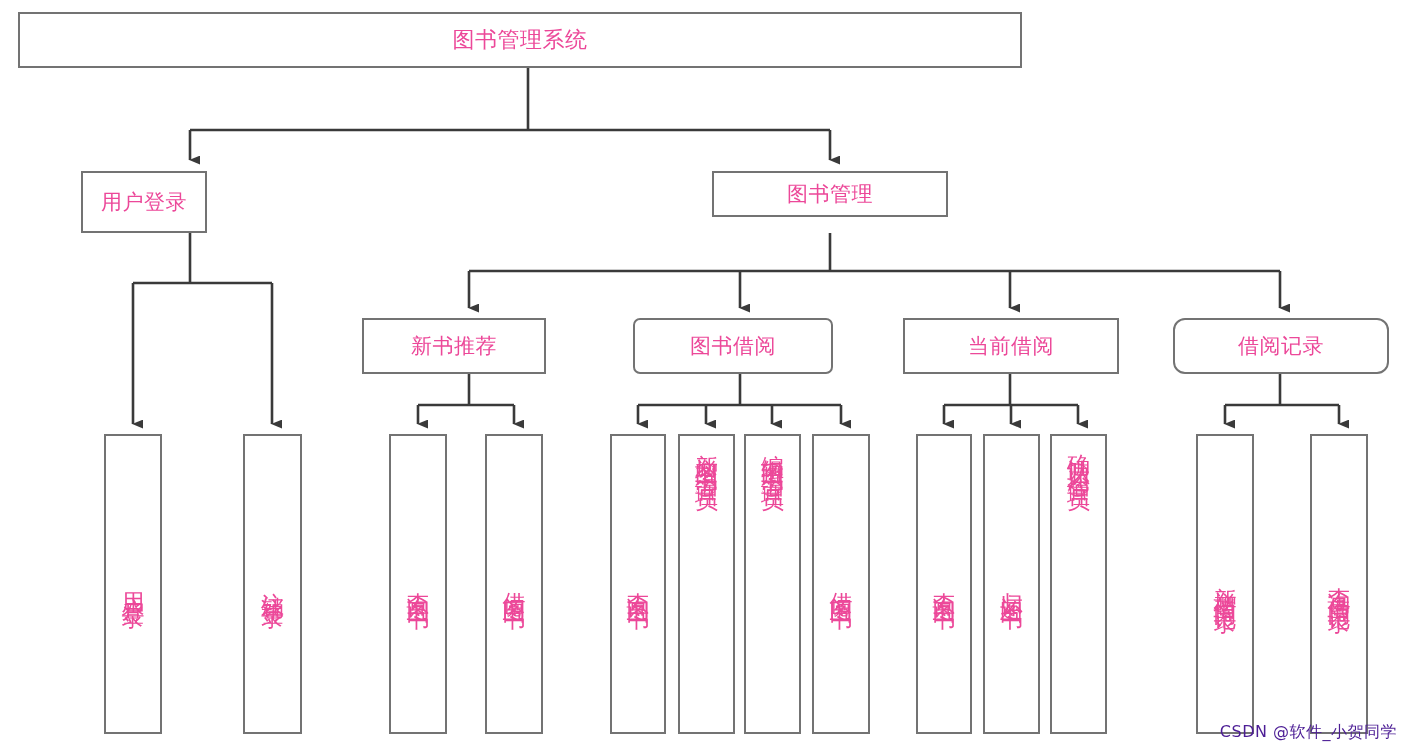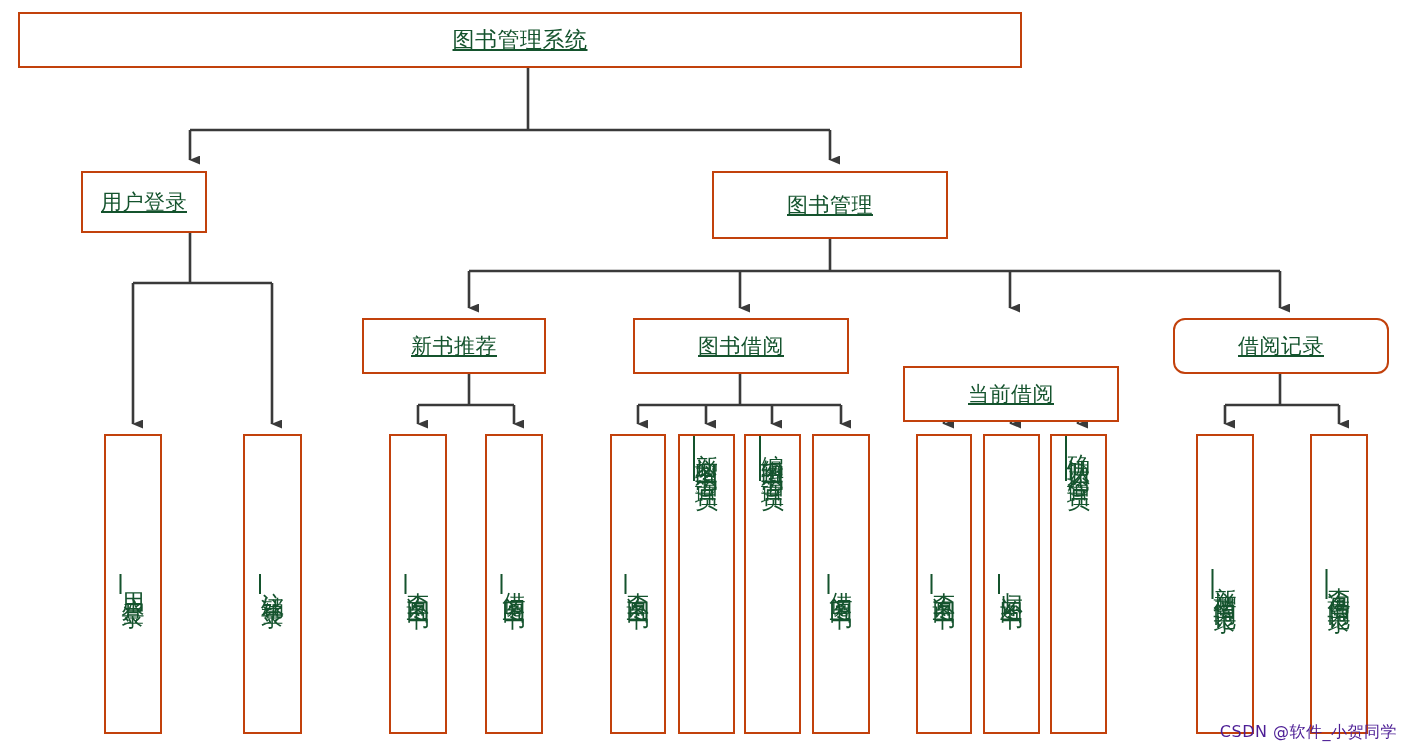--- a/index.html
+++ b/index.html
@@ -19,27 +19,26 @@
     position: absolute;
     left: 0;
     top: 0;
     width: 1405px;
     height: 747px;
     pointer-events: none;
   }
   .node {
     position: absolute;
     box-sizing: border-box;
-    border: 2px solid #c2410c;
+    border: 2px solid #737373;
     background: #ffffff;
     display: flex;
     align-items: center;
     justify-content: center;
-    color: #14532d;
-    text-decoration: underline;
+    color: #ec4899;
   }
   .node .lbl {
     display: block;
     text-align: center;
     line-height: 1.18;
     letter-spacing: 0.5px;
   }
   
   .node.h .lbl {
     font-size: 21px;
@@ -128,31 +127,31 @@
     </g>
   </svg>
 
   <div class="node h root" style="left:18px; top:12px; width:1004px; height:56px;">
     <span class="lbl">图书管理系统</span>
   </div>
 
   <div class="node h" style="left:81px; top:171px; width:126px; height:62px;">
     <span class="lbl">用户登录</span>
   </div>
-  <div class="node h" style="left:712px; top:171px; width:236px; height:68px;">
+  <div class="node h" style="left:712px; top:171px; width:236px; height:46px;">
     <span class="lbl">图书管理</span>
   </div>
 
   <div class="node h" style="left:362px; top:318px; width:184px; height:56px;">
     <span class="lbl">新书推荐</span>
   </div>
-  <div class="node h" style="left:633px; top:318px; width:216px; height:56px;">
+  <div class="node h" style="left:633px; top:318px; width:200px; height:56px;border-radius:7px;">
     <span class="lbl">图书借阅</span>
   </div>
-  <div class="node h" style="left:903px; top:318px; width:216px; height:56px;margin-top:48px;">
+  <div class="node h" style="left:903px; top:318px; width:216px; height:56px;">
     <span class="lbl">当前借阅</span>
   </div>
   <div class="node h" style="left:1173px; top:318px; width:216px; height:56px;border-radius:12px;">
     <span class="lbl">借阅记录</span>
   </div>
 
   <div class="node v center" style="left:104px; top:434px; width:58px; height:300px;">
     <span class="lbl">用户登录</span>
   </div>
   <div class="node v center" style="left:243px; top:434px; width:59px; height:300px;">

